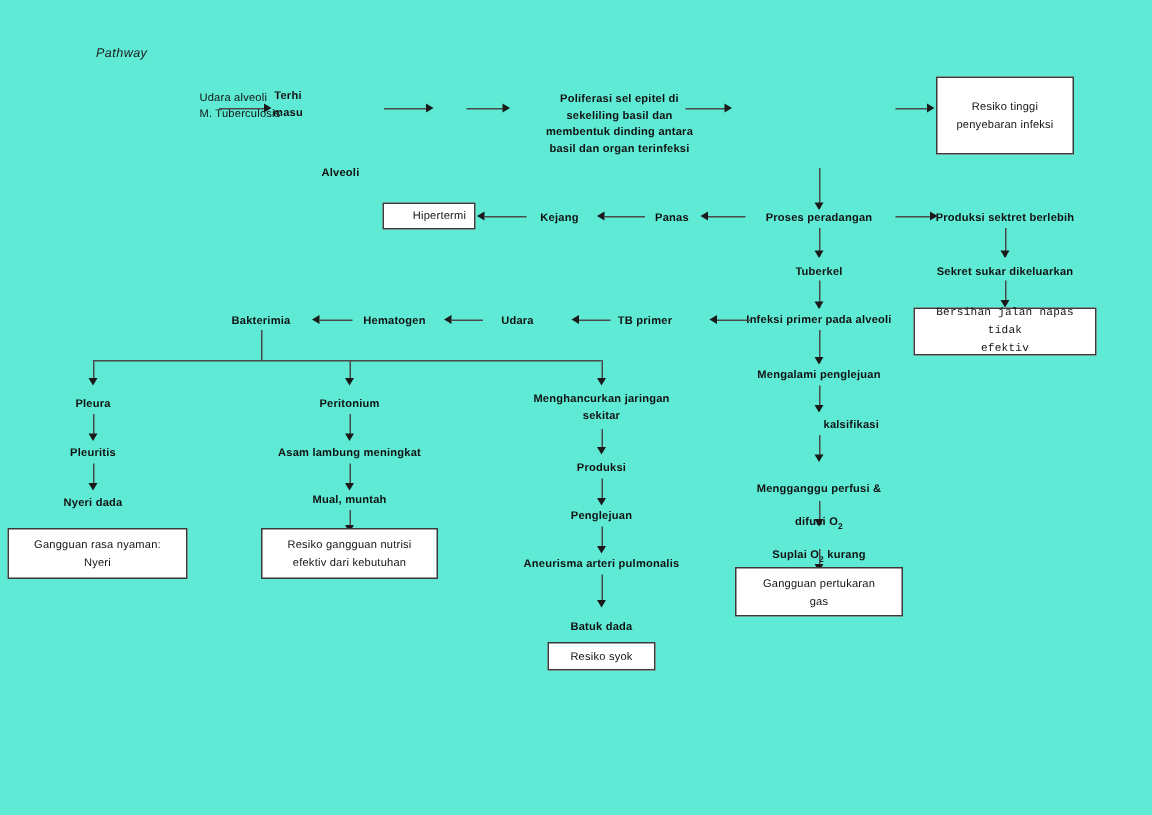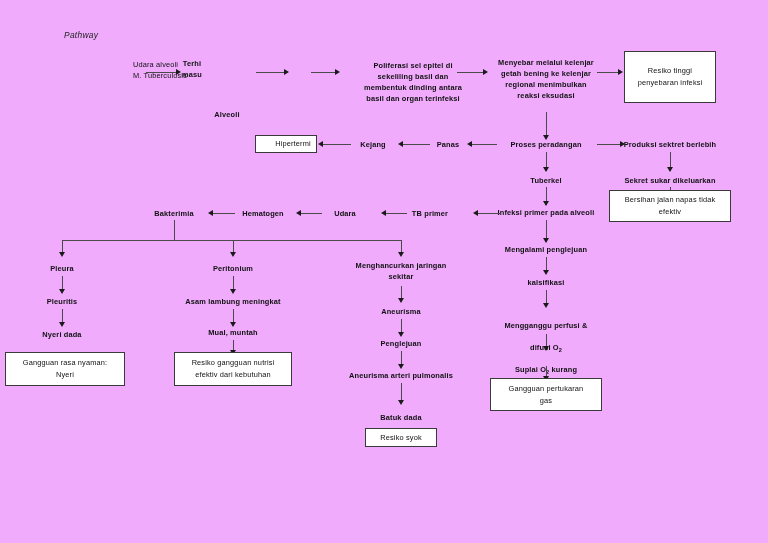--- a/index.html
+++ b/index.html
@@ -8,21 +8,21 @@
     background: #ffffff;
   }
   body {
     font-family: "Liberation Sans", sans-serif;
     color: #000000;
   }
   #canvas {
     position: relative;
     width: 768px;
     height: 543px;
-    background: #f0abfc;
+    background: #5eead4;
     overflow: hidden;
   }
   .node {
     position: absolute;
     text-align: center;
     font-size: 7.4px;
     line-height: 11px;
     color: #111111;
     letter-spacing: 0.15px;
     white-space: pre-line;
@@ -113,24 +113,20 @@
   <div class="arrow arrow-r" style="left:335px; top:69px;"></div>
 
   <div class="node b" style="left:413px; top:60px; width:135px;">Poliferasi sel epitel di
 sekeliling basil dan
 membentuk dinding antara
 basil dan organ terinfeksi</div>
 
   <div class="hline" style="left:457px; top:72px; width:28px;"></div>
   <div class="arrow arrow-r" style="left:483px; top:69px;"></div>
 
-  <div class="node b" style="left:546px; top:57px; width:125px;">Menyebar melalui kelenjar
-getah bening ke kelenjar
-regional menimbulkan
-reaksi eksudasi</div>
 
   <div class="hline" style="left:597px; top:72px; width:24px;"></div>
   <div class="arrow arrow-r" style="left:618px; top:69px;"></div>
 
   <div class="boxed b" style="left:670px; top:51px; width:92px; height:52px;">Resiko tinggi
 penyebaran infeksi</div>
 
   <div class="vline" style="left:546px; top:112px; height:27px;"></div>
   <div class="arrow arrow-d" style="left:543px; top:135px;"></div>
 
@@ -159,21 +155,21 @@
   <div class="vline" style="left:546px; top:152px; height:19px;"></div>
   <div class="arrow arrow-d" style="left:543px; top:167px;"></div>
   <div class="node b" style="left:546px; top:175px; width:60px;">Tuberkel</div>
 
   <div class="vline" style="left:670px; top:152px; height:19px;"></div>
   <div class="arrow arrow-d" style="left:667px; top:167px;"></div>
   <div class="node b" style="left:670px; top:175px; width:118px;">Sekret sukar dikeluarkan</div>
 
   <div class="vline" style="left:670px; top:187px; height:16px;"></div>
   <div class="arrow arrow-d" style="left:667px; top:200px;"></div>
-  <div class="boxed b" style="left:670px; top:190px; width:122px; height:32px;">Bersihan jalan napas tidak
+  <div class="boxed b" style="left:670px; top:205px; width:122px; height:32px;font-family:Liberation Mono, monospace;">Bersihan jalan napas tidak
 efektiv</div>
 
   <div class="vline" style="left:546px; top:187px; height:18px;"></div>
   <div class="arrow arrow-d" style="left:543px; top:201px;"></div>
 
   <div class="node b" style="left:546px; top:207px; width:120px;">Infeksi primer pada alveoli</div>
 
   <div class="arrow arrow-l" style="left:473px; top:210px;"></div>
   <div class="hline" style="left:478px; top:213px; width:22px;"></div>
 
@@ -235,41 +231,41 @@
   <div class="arrow arrow-d" style="left:230px; top:350px;"></div>
 
   <div class="boxed b" style="left:233px; top:352px; width:118px; height:34px;">Resiko gangguan nutrisi
 efektiv dari kebutuhan</div>
 
   <div class="node b" style="left:401px; top:260px; width:110px;">Menghancurkan jaringan
 sekitar</div>
   <div class="vline" style="left:401px; top:286px; height:15px;"></div>
   <div class="arrow arrow-d" style="left:398px; top:298px;"></div>
 
-  <div class="node b" style="left:401px; top:306px; width:70px;">Aneurisma</div>
+  <div class="node b" style="left:401px; top:306px; width:70px;">Produksi</div>
   <div class="vline" style="left:401px; top:319px; height:16px;"></div>
   <div class="arrow arrow-d" style="left:398px; top:332px;"></div>
 
   <div class="node b" style="left:401px; top:338px; width:80px;">Penglejuan</div>
   <div class="vline" style="left:401px; top:351px; height:16px;"></div>
   <div class="arrow arrow-d" style="left:398px; top:364px;"></div>
 
   <div class="node b" style="left:401px; top:370px; width:130px;">Aneurisma arteri pulmonalis</div>
   <div class="vline" style="left:401px; top:383px; height:20px;"></div>
   <div class="arrow arrow-d" style="left:398px; top:400px;"></div>
 
   <div class="node b" style="left:401px; top:412px; width:80px;">Batuk dada</div>
 
   <div class="boxed b" style="left:401px; top:428px; width:72px; height:19px;">Resiko syok</div>
 
   <div class="node b" style="left:546px; top:244px; width:110px;">Mengalami penglejuan</div>
   <div class="vline" style="left:546px; top:257px; height:16px;"></div>
   <div class="arrow arrow-d" style="left:543px; top:270px;"></div>
 
-  <div class="node b" style="left:546px; top:277px; width:80px;">kalsifikasi</div>
+  <div class="node b" style="left:546px; top:277px; width:80px;text-align:right;">kalsifikasi</div>
   <div class="vline" style="left:546px; top:290px; height:16px;"></div>
   <div class="arrow arrow-d" style="left:543px; top:303px;"></div>
 
   <div class="node b" style="left:546px; top:309px; width:120px;">
     <span>Mengganggu perfusi &amp;</span><br>
     <span>difusi O</span><span class="sub">2</span>
   </div>
 
   <div class="vline" style="left:546px; top:334px; height:15px;"></div>
   <div class="arrow arrow-d" style="left:543px; top:346px;"></div>

